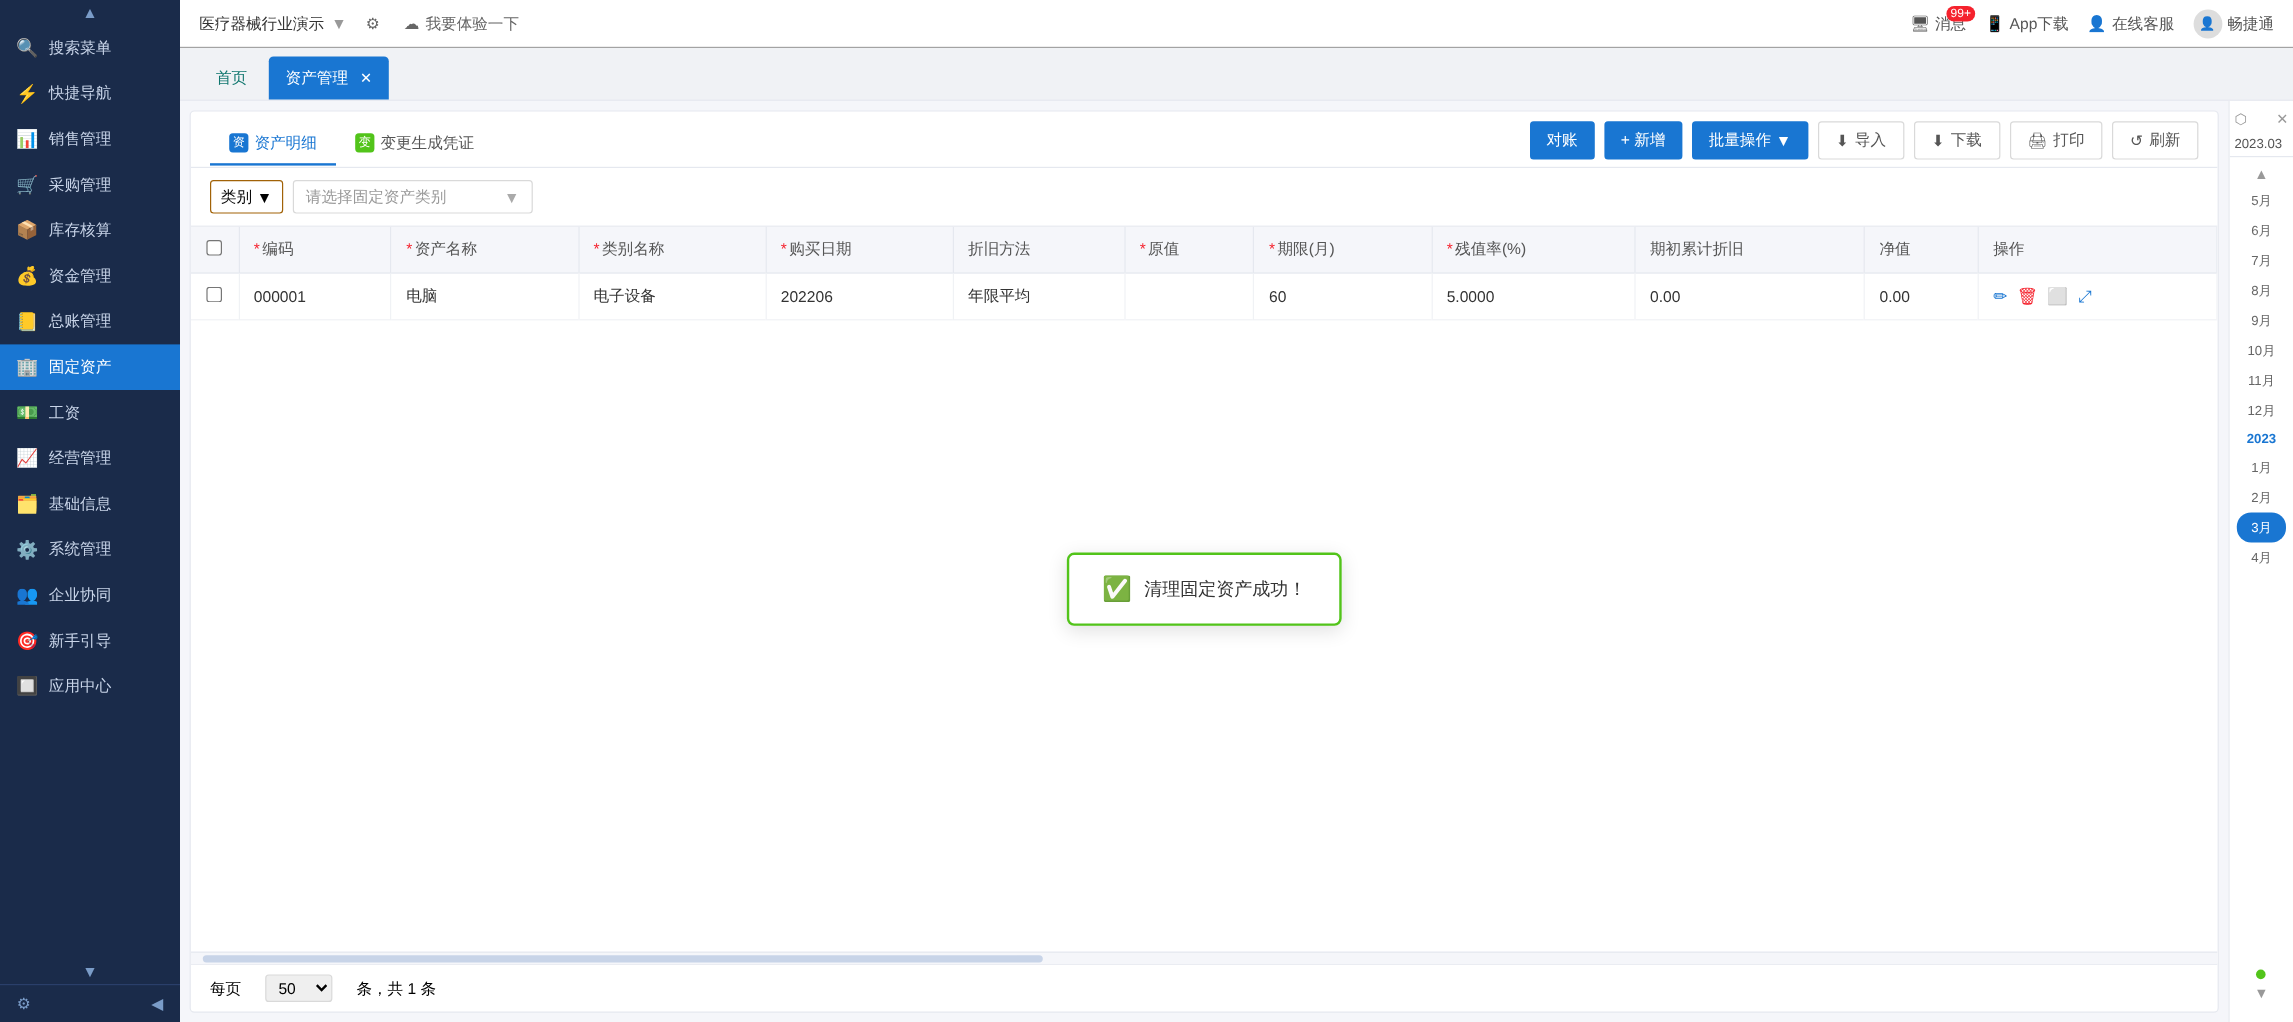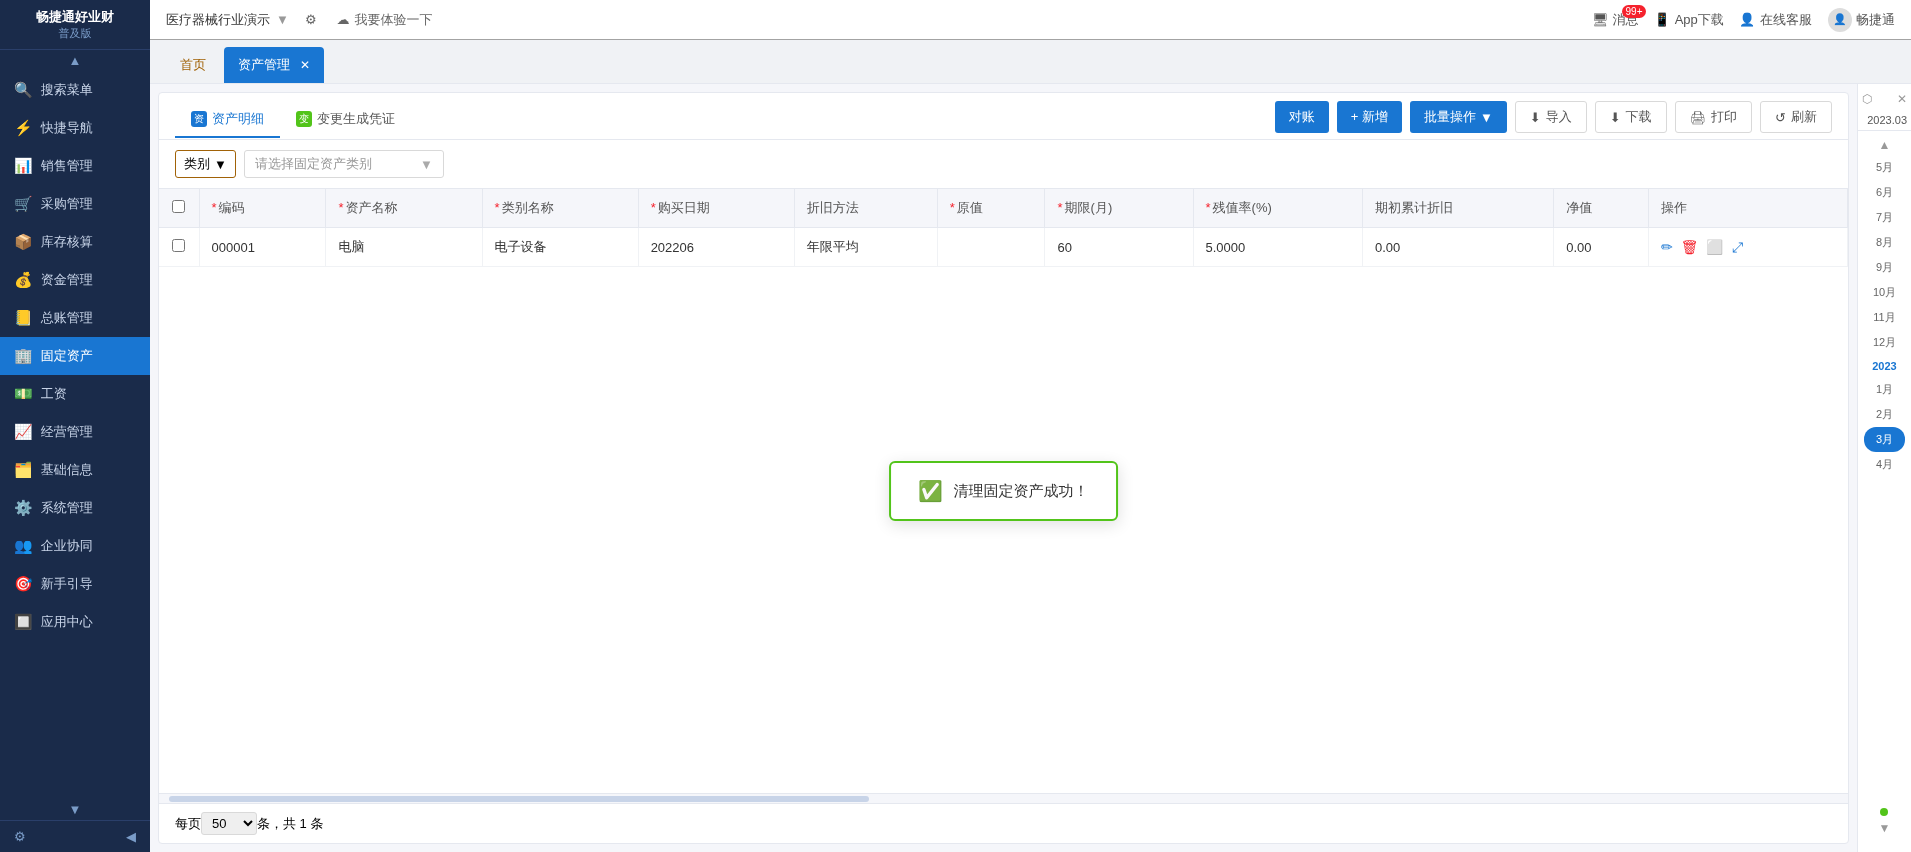--- a/index.html
+++ b/index.html
@@ -162,21 +162,21 @@
       border-radius: 4px 4px 0 0;
       background: #e5e8ef;
       color: #666;
       gap: 6px;
     }
     .tab.active {
       background: #1976d2;
       color: #fff;
     }
     .tab-home {
-      color: #a16207;
+      color: #0f766e;
       background: transparent;
     }
 
     
     .content {
       flex: 1;
       display: flex;
       overflow: hidden;
     }
     .content-main {
@@ -331,21 +331,21 @@
     .toast-icon { color: #52c41a; font-size: 20px; }
 
     
     .table-footer {
       height: 40px;
       display: flex;
       align-items: center;
       padding: 0 16px;
       border-top: 1px solid #e5e8ef;
       flex-shrink: 0;
-      gap: 0;
+      gap: 20px;
     }
     .scrollbar-row {
       height: 10px;
       background: #f5f6fa;
       border-top: 1px solid #e5e8ef;
       position: relative;
       flex-shrink: 0;
     }
     .scrollbar-thumb {
       position: absolute;
@@ -366,21 +366,21 @@
       flex-direction: column;
       align-items: center;
       padding: 8px 0;
       flex-shrink: 0;
       overflow: hidden;
     }
     .right-panel-header {
       font-size: 11px;
       color: #555;
       padding: 4px;
-      text-align: right;
+      text-align: left;
       border-bottom: 1px solid #e5e8ef;
       width: 100%;
       margin-bottom: 4px;
     }
     .timeline-item {
       width: 100%;
       text-align: center;
       padding: 5px 4px;
       font-size: 11px;
       color: #666;
@@ -427,24 +427,20 @@
       border: 1px solid #d9d9d9;
       border-radius: 3px;
       padding: 2px 6px;
       font-size: 13px;
     }
   </style>
 </head>
 <body>
 
 <div class="sidebar">
-  <div class="sidebar-logo">
-    <div class="sidebar-logo-title">畅捷通好业财</div>
-    <div class="sidebar-logo-sub">普及版</div>
-  </div>
   <div class="sidebar-scroll-up">▲</div>
   <div class="sidebar-nav">
 
   <div class="sidebar-item">
         <span class="sidebar-item-icon">🔍</span>
         <span>搜索菜单</span>
       </div>
       <div class="sidebar-item">
         <span class="sidebar-item-icon">⚡</span>
         <span>快捷导航</span>

